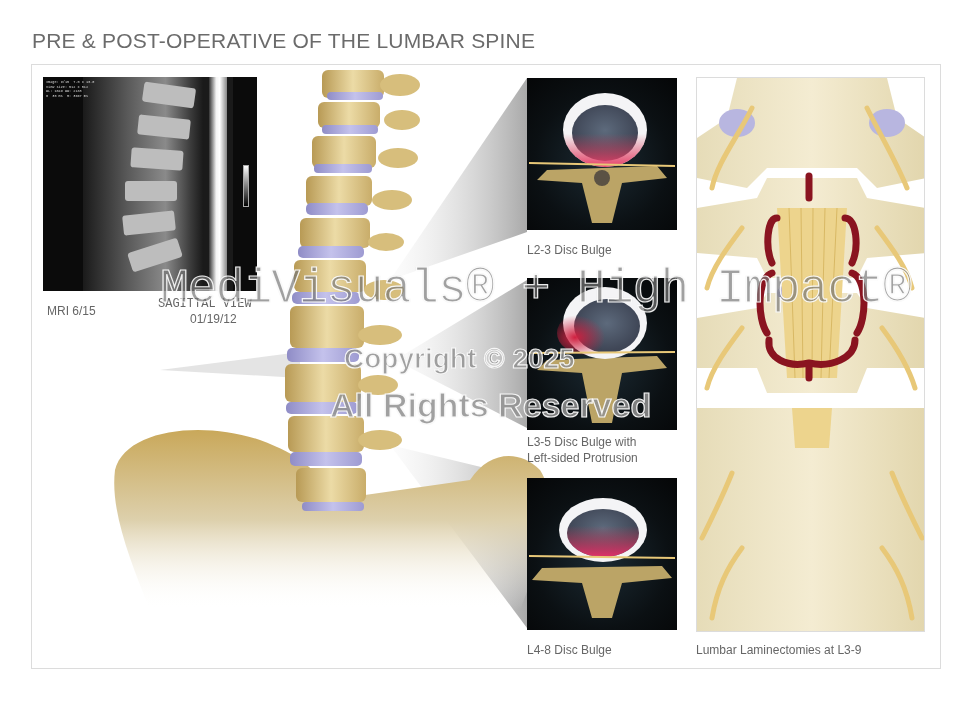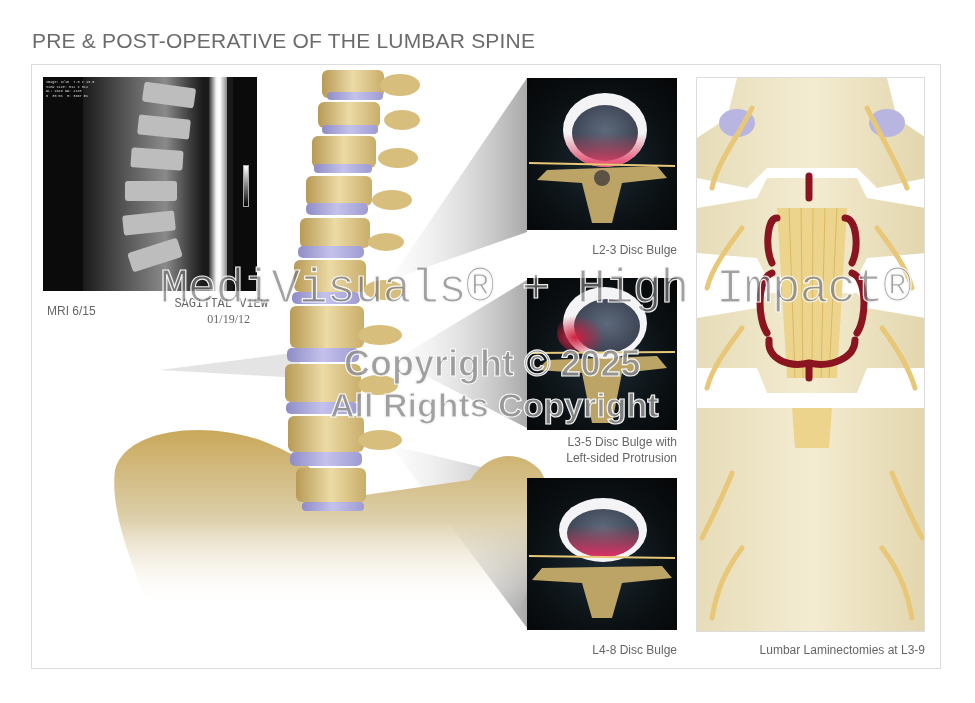--- a/index.html
+++ b/index.html
@@ -5,27 +5,27 @@
   html,body{margin:0;padding:0;background:#ffffff;}
   body{width:975px;height:703px;position:relative;overflow:hidden;font-family:"Liberation Sans",sans-serif;}
   .title{position:absolute;left:32px;top:29px;font-size:21px;color:#6b6b6b;letter-spacing:0.2px;}
   .frame{position:absolute;left:31px;top:64px;width:910px;height:605px;border:1.5px solid #dcdcdc;box-sizing:border-box;background:#fff;}
   .mri{position:absolute;left:43px;top:77px;width:214px;height:214px;background:#0b0b0b;overflow:hidden;}
   .mri .hdr{position:absolute;left:3px;top:3px;font-family:"Liberation Mono",monospace;font-size:3.5px;line-height:4.5px;color:#ddd;white-space:pre;}
   .mri .body{position:absolute;left:40px;top:0;width:150px;height:214px;background:linear-gradient(90deg,#1a1a1a 0%,#5a5a5a 30%,#8a8a8a 55%,#3a3a3a 72%,#1a1a1a 80%);}
   .mri .cord{position:absolute;left:166px;top:0;width:18px;height:214px;background:linear-gradient(90deg,#333,#f4f4f4 40%,#ffffff 60%,#888);}
   .mri .vb{position:absolute;width:52px;height:20px;background:#bdbdbd;border-radius:3px;}
   .mri .scale{position:absolute;left:200px;top:88px;width:4px;height:40px;background:linear-gradient(#fff,#000);border:1px solid #aaa;}
-  .cap{position:absolute;font-size:12px;color:#666;text-align:right;line-height:16px;}
+  .cap{position:absolute;font-size:12px;color:#666;text-align:left;line-height:16px;}
   .spine{position:absolute;left:0;top:0;}
   .disc-panel{position:absolute;left:527px;width:150px;height:152px;background:radial-gradient(circle at 50% 55%,#1b2a33 0%,#0b1013 60%,#050607 100%);overflow:hidden;}
   .right-panel{position:absolute;left:696px;top:77px;width:229px;height:555px;border:1px solid #dcdcdc;box-sizing:border-box;overflow:hidden;background:#f0ead0;}
   .wm{position:absolute;pointer-events:none;color:transparent;-webkit-text-stroke:1.2px rgba(255,255,255,0.9);text-shadow:0 0 1px rgba(120,120,120,0.7);white-space:nowrap;}
   .wm1{left:160px;top:262px;font-family:Liberation Mono, monospace;font-size:48px;letter-spacing:-1px;}
-  .wm2{left:344px;top:343px;font-family:"Liberation Sans",sans-serif;font-weight:bold;font-size:36px;color:rgba(160,160,160,0.55);}
+  .wm2{left:344px;top:343px;font-family:"Liberation Sans",sans-serif;font-weight:bold;font-size:28px;color:rgba(160,160,160,0.55);}
   .wm3{left:330px;top:386px;font-family:"Liberation Sans",sans-serif;font-weight:bold;font-size:34px;color:rgba(160,160,160,0.55);}
 </style>
 </head>
 <body>
 
 <div class="title">PRE &amp; POST-OPERATIVE OF THE LUMBAR SPINE</div>
 
 <div class="frame"></div>
 
 <div class="mri">
@@ -39,21 +39,21 @@
   <div class="cord"></div>
   <div class="scale"></div>
   <div class="hdr">Image: 8/15  7.0 x 13.0
 View size: 512 x 512
 WL: 1048 WW: 2183
 0  35 ms  R: 3667 ms
 </div>
 </div>
 <div class="cap" style="left:47px;top:303px;">MRI 6/15</div>
 <div class="cap" style="left:158px;top:296px;width:110px;font-family:Liberation Mono, monospace;">SAGITTAL VIEW</div>
-<div class="cap" style="left:190px;top:311px;width:60px;font-family:Liberation Serif, serif;">01/19/12</div>
+<div class="cap" style="left:190px;top:311px;width:60px;">01/19/12</div>
 
 <svg class="spine" width="975" height="703">
   <defs>
     <linearGradient id="bone" x1="0" x2="1">
       <stop offset="0" stop-color="#b89a55"></stop>
         <stop offset="0.5" stop-color="#ecdba6"></stop>
         <stop offset="1" stop-color="#c9ad6a"></stop>
     </linearGradient>
     <linearGradient id="pelvis" x1="0" y1="0" x2="0" y2="1">
       <stop offset="0" stop-color="#c9a85a"></stop>
@@ -221,13 +221,13 @@
         <path d="M195,395 C205,420 215,440 225,460"></path>
       <path d="M45,470 C30,490 20,510 15,540"></path>
         <path d="M185,470 C200,490 210,510 215,540"></path>
     </g>
   </svg>
 </div>
 <div class="cap" style="left:696px;top:642px;width:229px;">Lumbar Laminectomies at L3-9</div>
 
 <div class="wm wm1">MediVisuals® + High Impact®</div>
 <div class="wm wm2">Copyright © 2025</div>
-<div class="wm wm3">All Rights Copyright</div>
+<div class="wm wm3">All Rights Reserved</div>
 
 </body></html>

